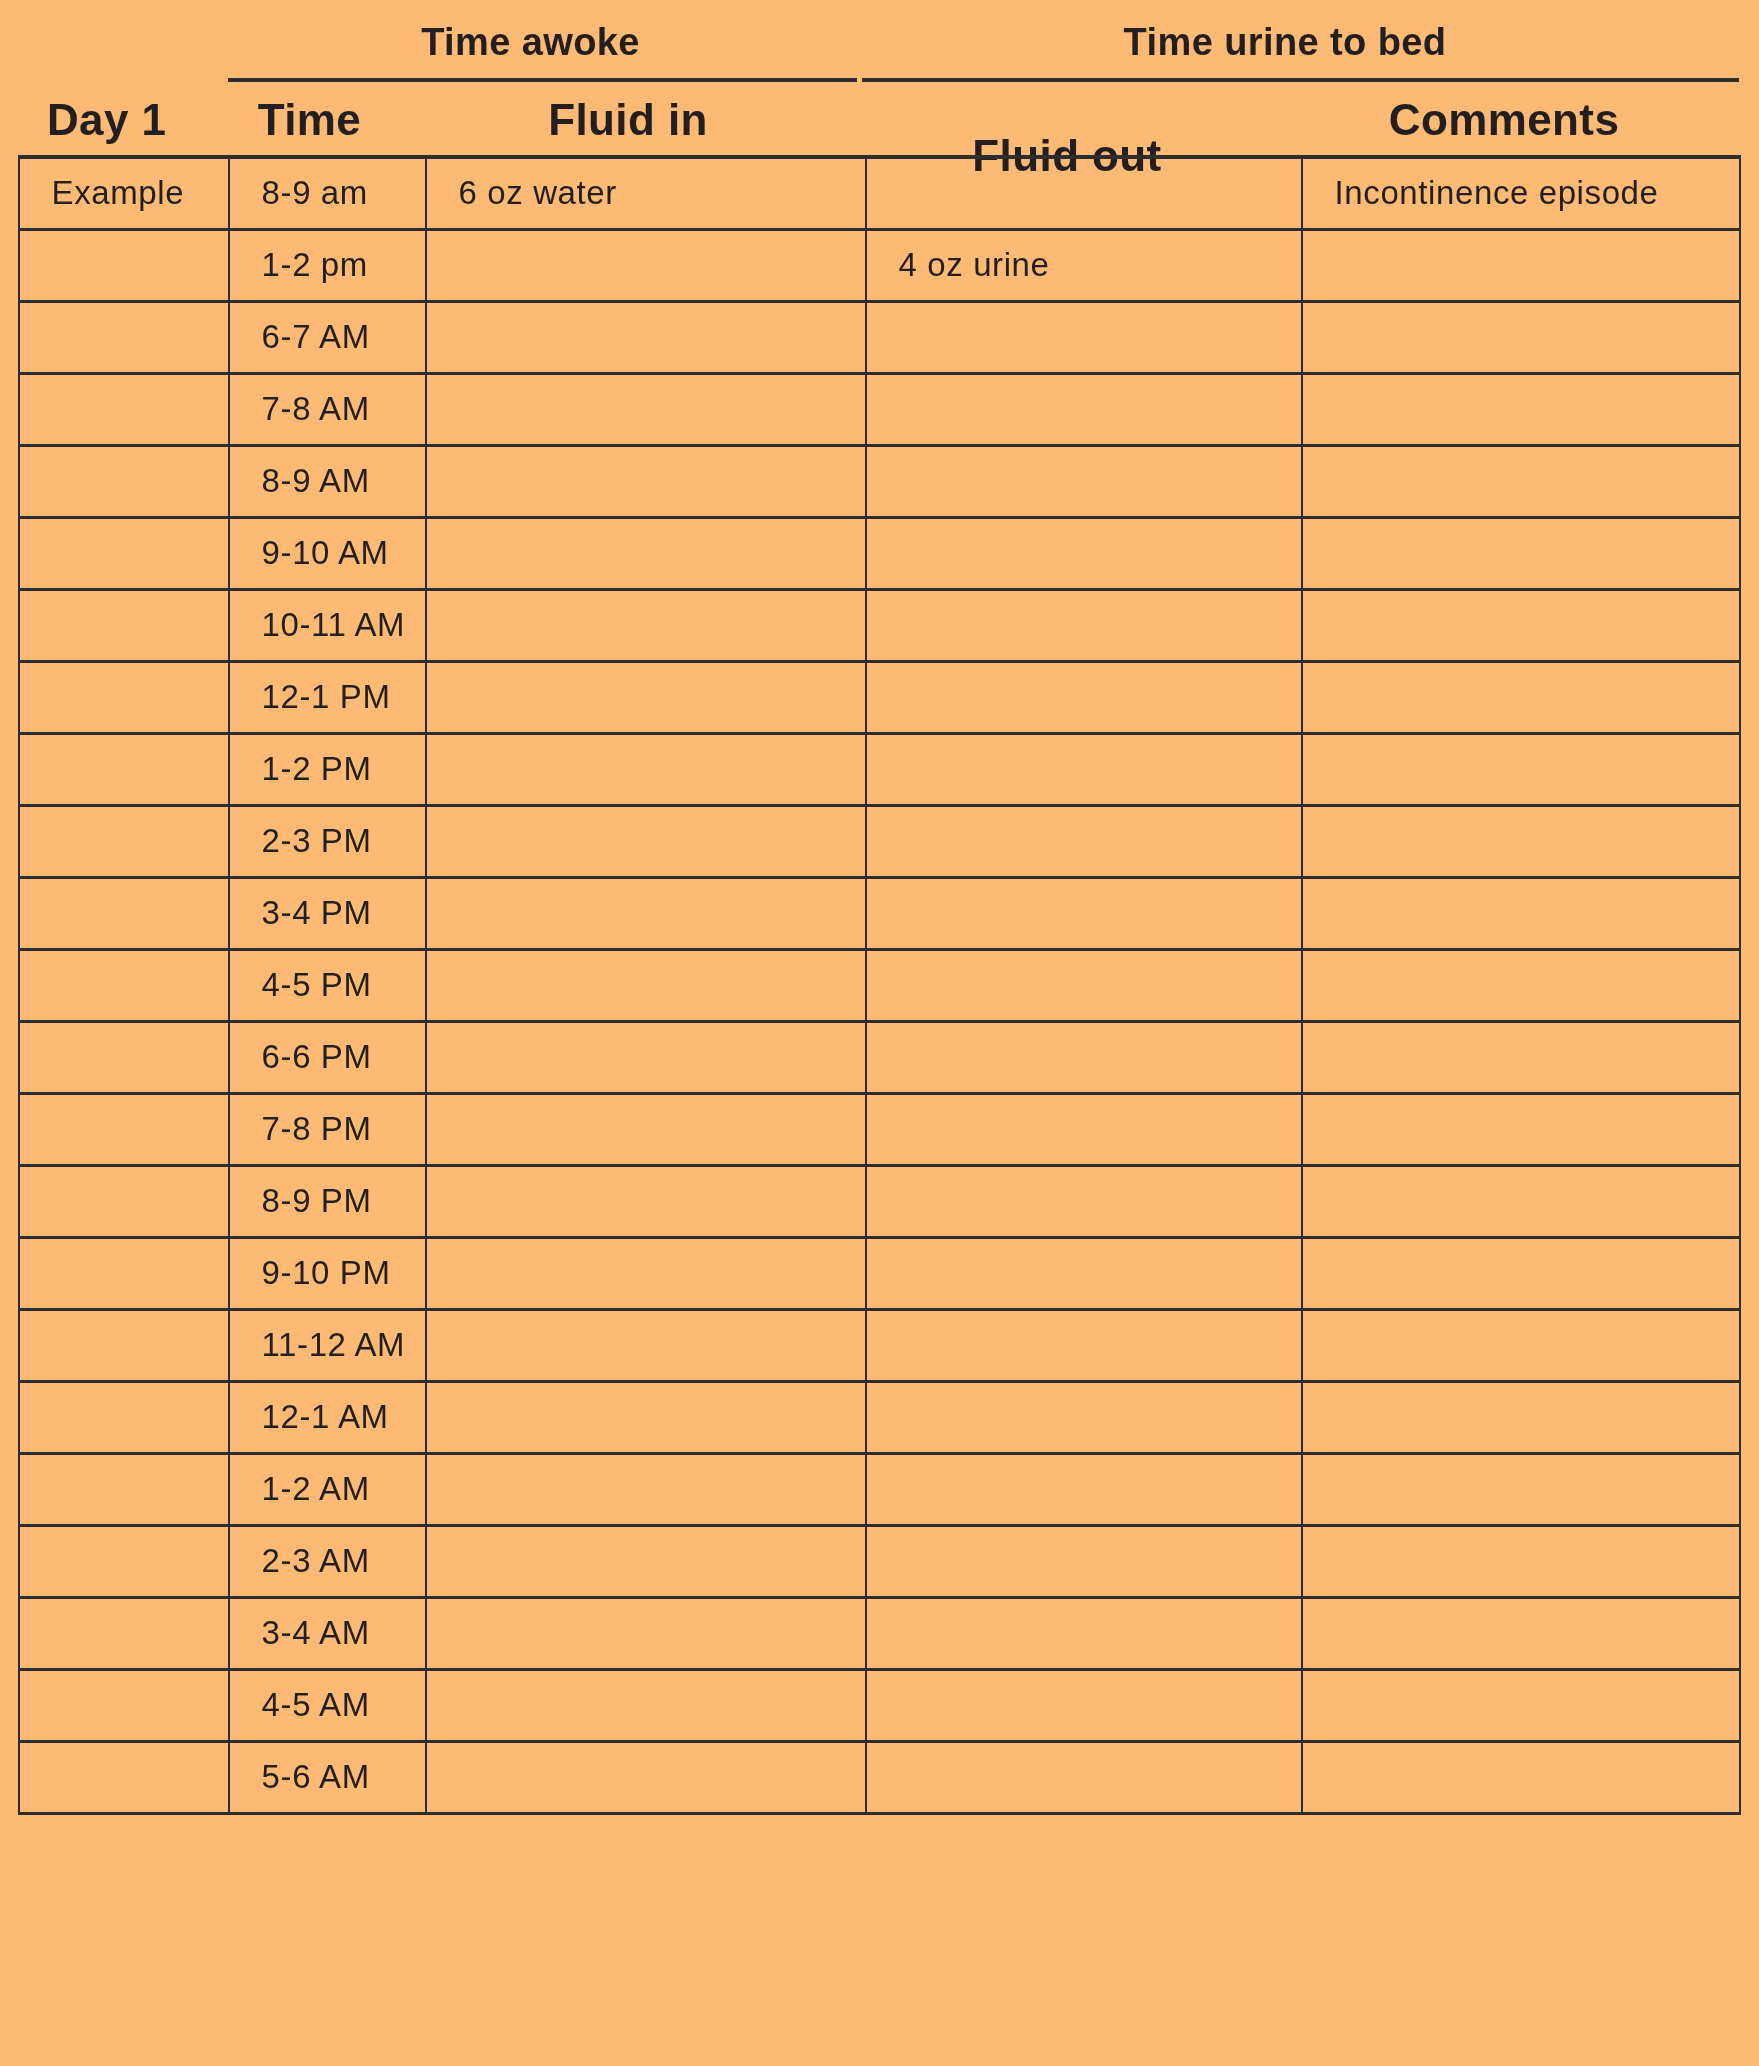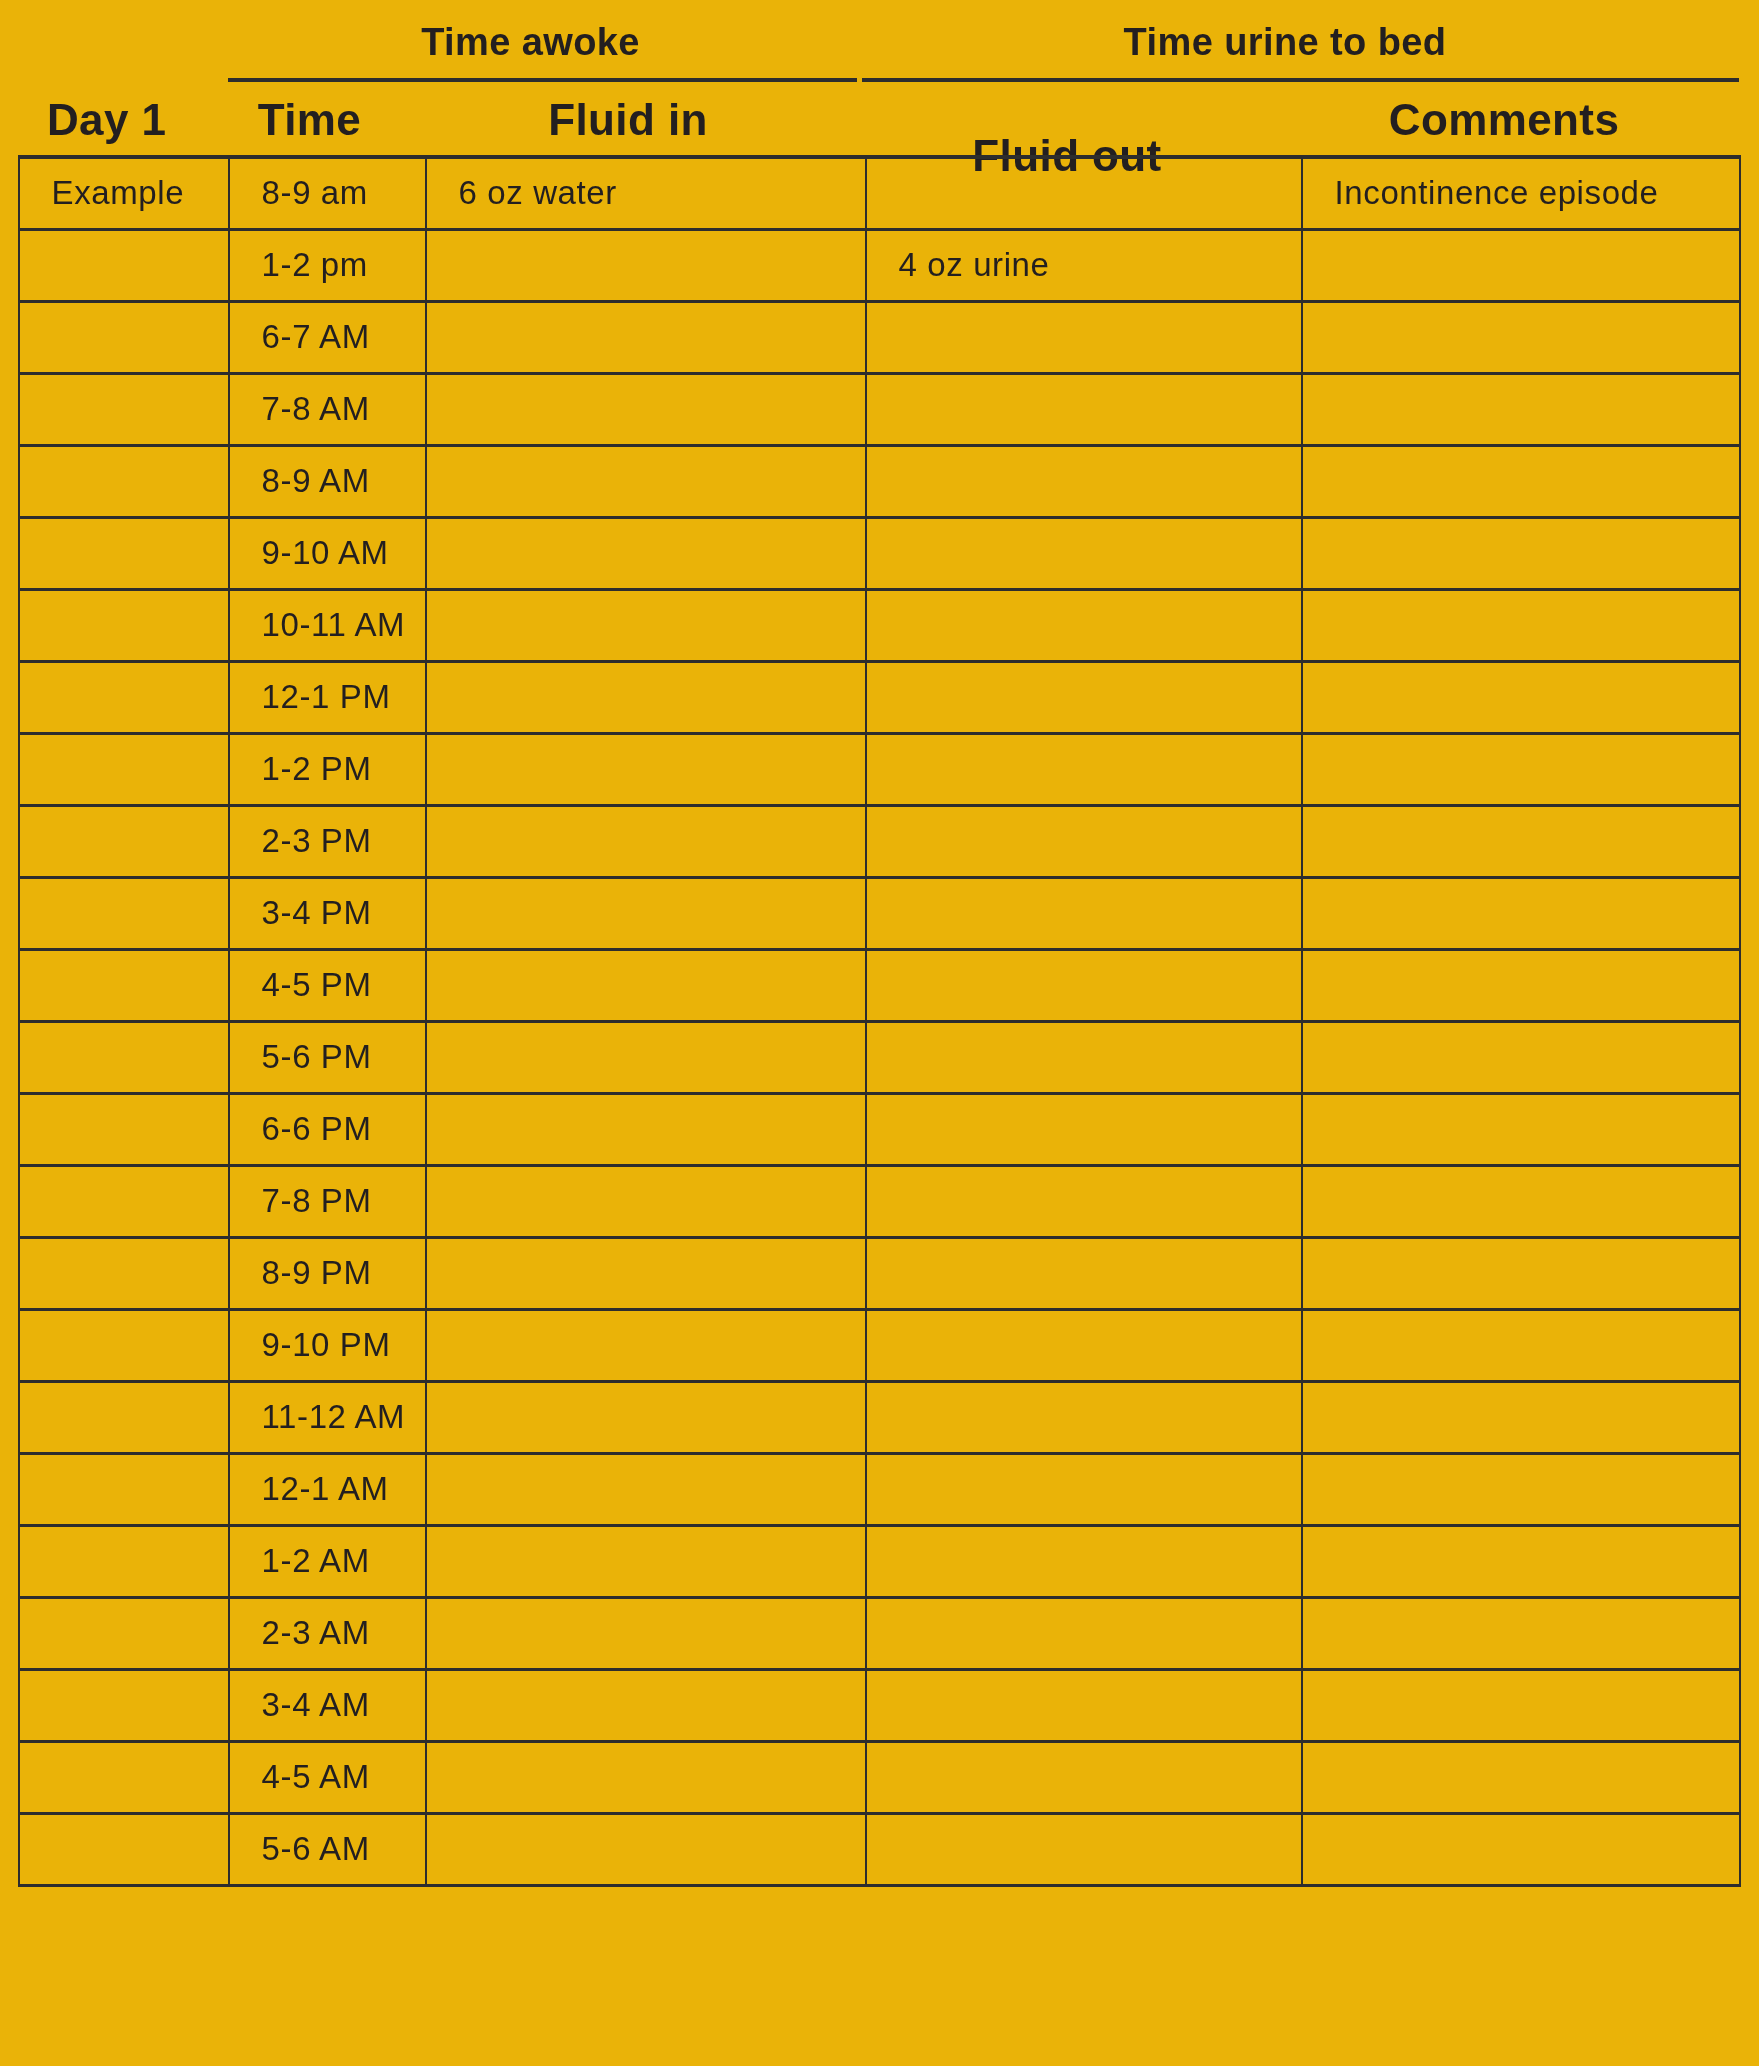--- a/index.html
+++ b/index.html
@@ -4,21 +4,21 @@
 <style>
   html, body {
     margin: 0;
     padding: 0;
     background: #ffffff;
   }
   .page {
     position: relative;
     width: 1759px;
     height: 2066px;
-    background: #eab308;
+    background: #fdba74;
     font-family: "Liberation Sans", sans-serif;
     color: #231f20;
     overflow: hidden;
   }
 
   
   .group-label {
     position: absolute;
     top: 21px;
     height: 42px;
@@ -195,27 +195,20 @@
     </tr>
         <tr>
       <td></td>
       <td>4-5 PM</td>
       <td></td>
       <td></td>
       <td></td>
     </tr>
         <tr>
       <td></td>
-      <td>5-6 PM</td>
-      <td></td>
-      <td></td>
-      <td></td>
-    </tr>
-        <tr>
-      <td></td>
       <td>6-6 PM</td>
       <td></td>
       <td></td>
       <td></td>
     </tr>
         <tr>
       <td></td>
       <td>7-8 PM</td>
       <td></td>
       <td></td>

